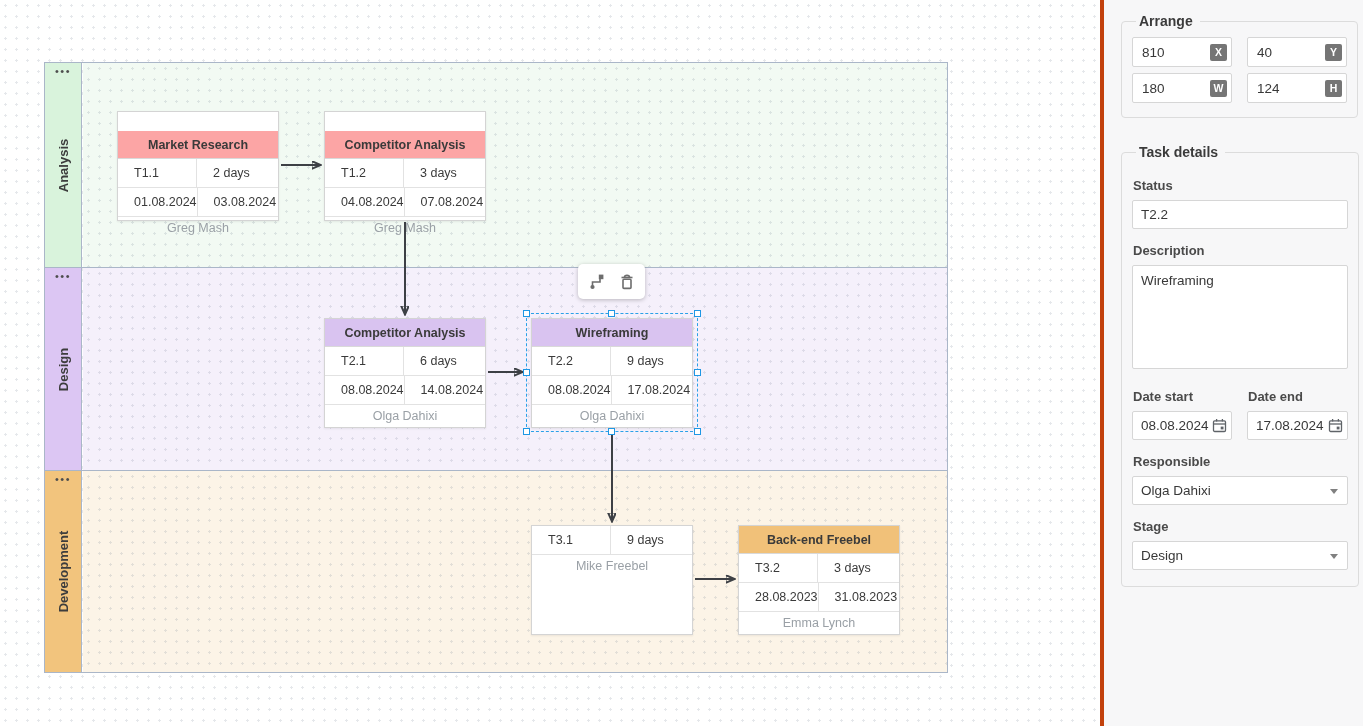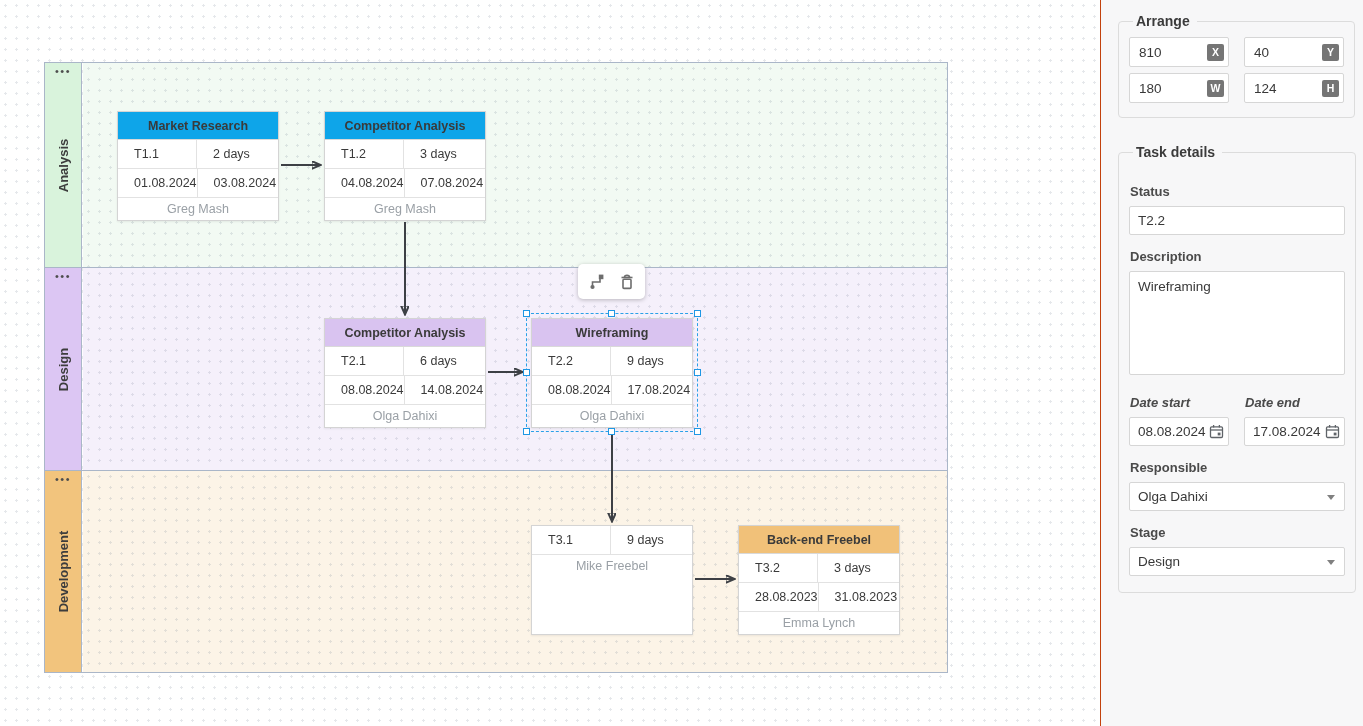--- a/index.html
+++ b/index.html
@@ -32,21 +32,21 @@
   .lane.design      .lane-body { background-color:#f5f0fb; }
   .lane.development .lane-side { background:#f2c47d; }
   .lane.development .lane-body { background-color:#fcf4e7; }
 
   
   .card { position:absolute; width:162px; height:110px; background:#fff;
     border:1px solid #d4d4d4; box-shadow:0 1px 2px rgba(0,0,0,0.07);
     font-size:12.5px; color:#3a3a3a; z-index:3; }
   .card-title { height:28px; line-height:28px; text-align:center;
     font-weight:700; border-bottom:1px solid #d9d9d9; }
-  .card.green  .card-title { background:#0ea5e9; }
+  .card.green  .card-title { background:#fca5a5;margin-top:19px; }
   .card.purple .card-title { background:#d9c3f0; }
   .card.orange .card-title { background:#f1c179; }
   .card-row { display:flex; height:29px; border-bottom:1px solid #e2e2e2; }
   .card-row .cell { flex:1; line-height:28px; padding-left:16px; }
   .card-row .cell:first-child { border-right:1px solid #e2e2e2; flex:0 0 79px; }
   .card-footer { height:23px; line-height:22px; text-align:center; color:#9aa0a6; }
 
   
   svg.edges { position:absolute; left:0; top:0; z-index:2; pointer-events:none; }
   svg.edges path { stroke:#3d4045; stroke-width:2; fill:none; }
@@ -63,48 +63,48 @@
   
   .float-toolbar { position:absolute; left:578px; top:264px; width:67px; height:35px;
     background:#fff; border-radius:5px; box-shadow:0 1px 4px rgba(0,0,0,0.25);
     display:flex; align-items:center; justify-content:center; gap:10px; z-index:5; }
   .tb-btn { width:20px; height:20px; display:flex; align-items:center;
     justify-content:center; cursor:pointer; }
   .tb-btn svg { stroke:#6d6d6d; fill:none; stroke-width:1.6; }
 
   
   .panel { position:absolute; left:1100px; top:0; width:263px; height:726px;
-    background:#f7f7f8; border-left:1px solid #c2410c; padding:13px 8px 0 17px;
+    background:#f7f7f8; border-left:4px solid #c2410c; padding:13px 8px 0 17px;
     color:#3a3a3a; }
   fieldset.group { border:1px solid #dcdcdc; border-radius:4px; width:237px;
     padding:8px 10px 14px 10px; }
   fieldset.group legend { font-size:14px; font-weight:700; color:#3b3b3b;
     margin-left:4px; padding:0 7px 0 3px; }
   fieldset.details { margin-top:26px; padding-bottom:16px; }
 
   .grid2 { display:grid; grid-template-columns:1fr 1fr; gap:6px 15px; }
   .badge-input { position:relative; }
   .badge-input input { width:100%; height:30px; border:1px solid #d6d6d6;
     border-radius:2px; background:#fff; font:13.5px "Liberation Sans",sans-serif;
     color:#383838; padding:0 26px 0 9px; outline:none; }
   .badge { position:absolute; right:5px; top:50%; margin-top:-8.5px; width:17px;
     height:17px; background:#757575; border-radius:2px; color:#fff;
     font-size:10.5px; font-weight:700; text-align:center; line-height:17px; }
 
   .fld-label { display:block; font-size:13px; font-weight:700; color:#4a4a4a;
     margin:14px 0 7px 1px; }
-  .fld-label.first { margin-top:16px; }
+  .fld-label.first { margin-top:10px; }
   .text-input { width:100%; height:29px; border:1px solid #d6d6d6; border-radius:2px;
     background:#fff; font:13.5px "Liberation Sans",sans-serif; color:#383838;
     padding:0 8px; outline:none; }
   textarea.text-area { width:100%; height:104px; border:1px solid #d6d6d6;
     border-radius:2px; background:#fff; font:13.5px "Liberation Sans",sans-serif;
     color:#383838; padding:7px 8px; resize:none; outline:none; }
   .date-grid { display:grid; grid-template-columns:100px 101px; gap:0 15px; }
-  .date-grid .fld-label { margin-top:16px;font-style:italic; }
+  .date-grid .fld-label { margin-top:16px; }
   .date-wrap { position:relative; }
   .date-wrap input { width:100%; height:29px; border:1px solid #d6d6d6;
     border-radius:2px; background:#fff; font:13.5px "Liberation Sans",sans-serif;
     color:#383838; padding:0 22px 0 8px; outline:none; }
   .cal-icon { position:absolute; right:5px; top:7px; }
   .select { position:relative; width:100%; height:29px; background:#fff;
     border:1px solid #d6d6d6; border-radius:2px; line-height:27px;
     font-size:13.5px; color:#383838; padding:0 8px; cursor:pointer; }
   .caret { position:absolute; right:9px; top:12px; width:0; height:0;
     border-left:4px solid transparent; border-right:4px solid transparent;

